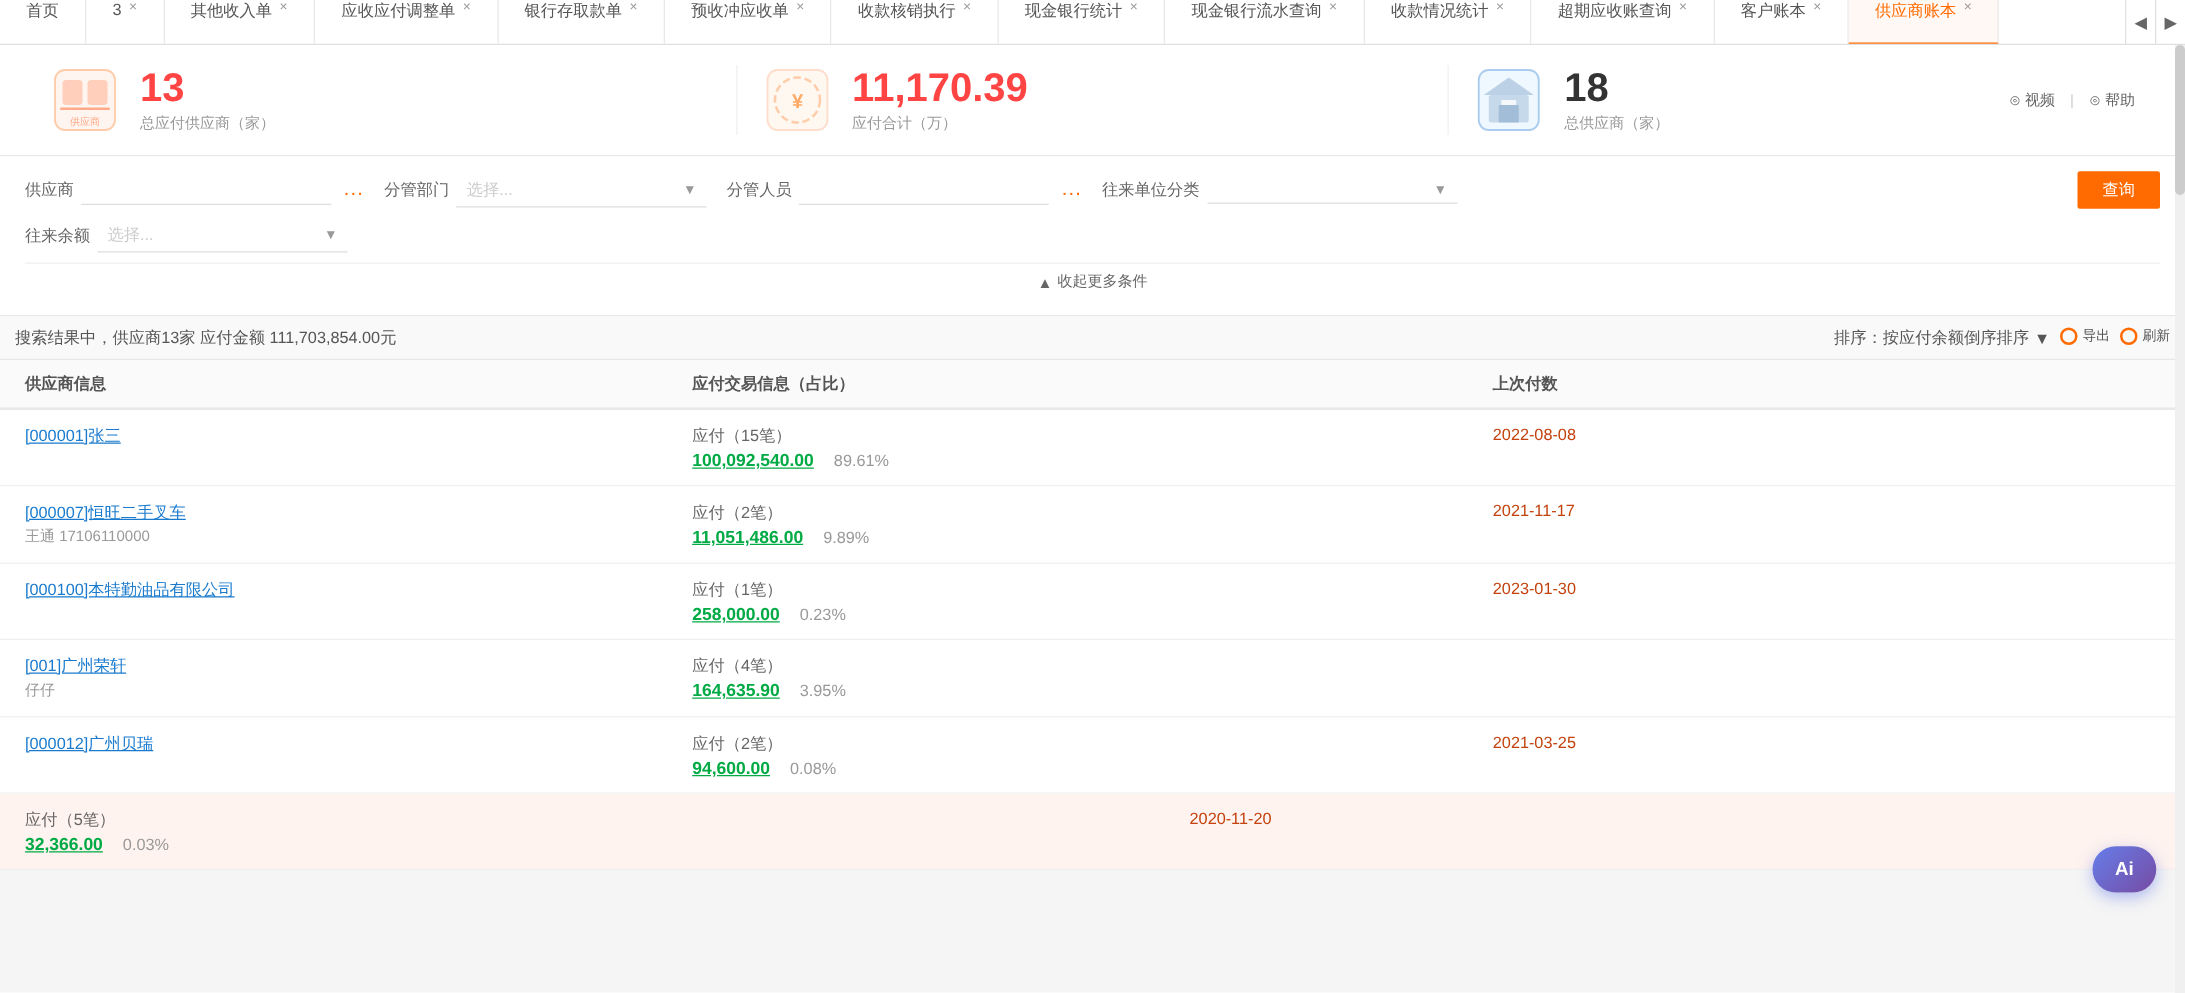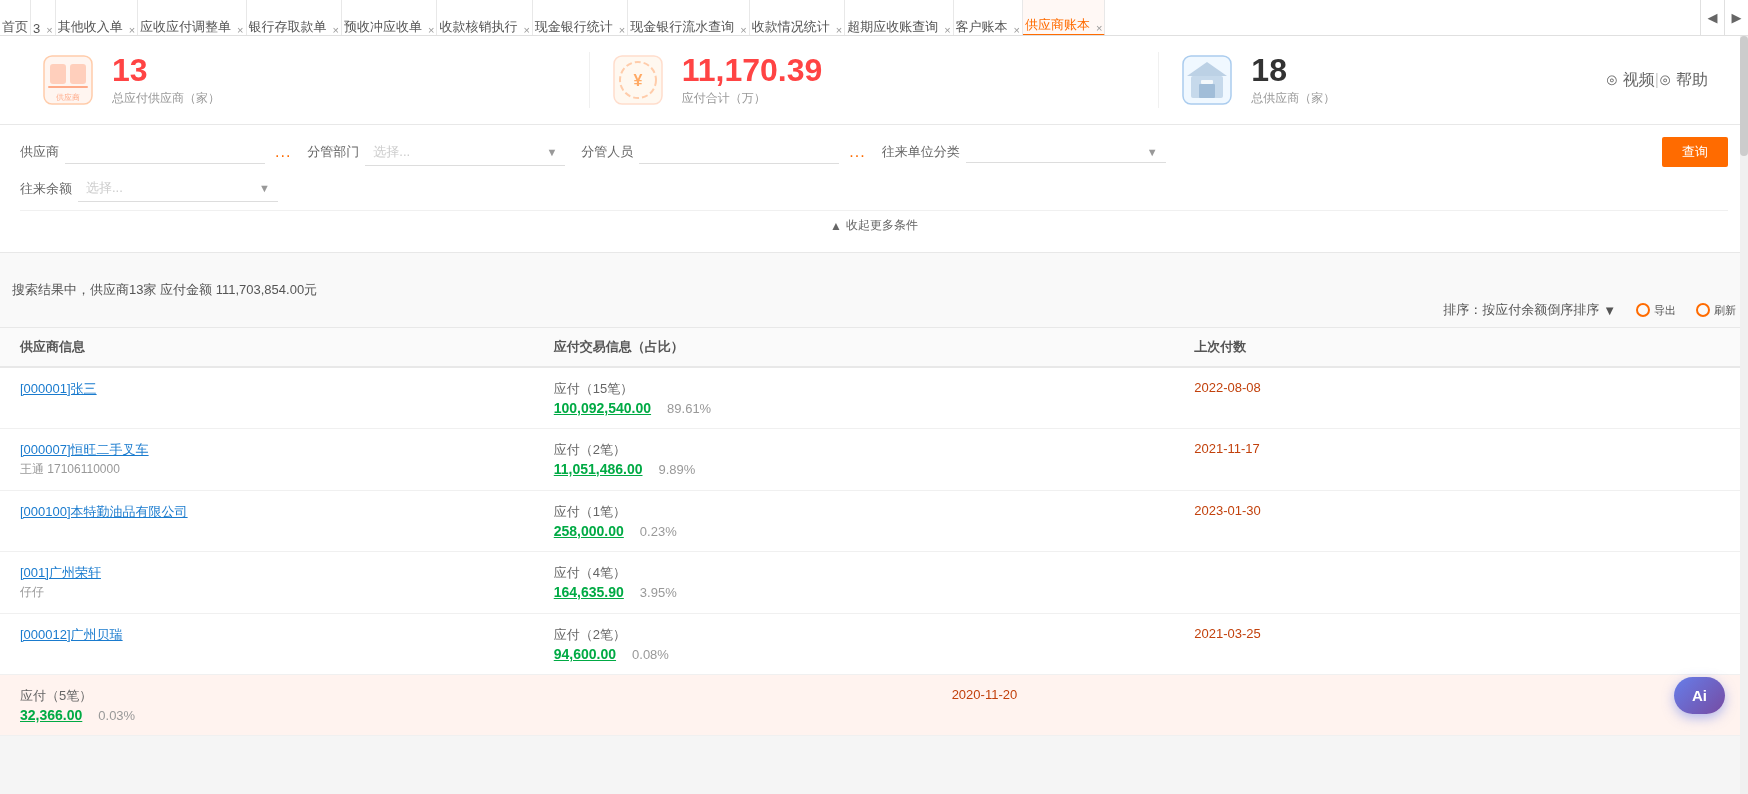--- a/index.html
+++ b/index.html
@@ -4,21 +4,21 @@
   <style>
     * { box-sizing: border-box; margin: 0; padding: 0; }
     body { font-family: 'Microsoft YaHei', Arial, sans-serif; font-size: 13px; background: #f5f5f5; color: #333; overflow-x: hidden; }
 
     
     .top-nav {
       display: flex; align-items: center; background: #fff; border-bottom: 1px solid #e0e0e0;
       height: 36px; padding: 0; overflow: hidden;
     }
     .nav-item {
-      display: flex; align-items: flex-end; padding: 0 2px; height: 36px; cursor: pointer;
+      display: flex; align-items: flex-start; padding: 0 21px; height: 36px; cursor: pointer;
       white-space: nowrap; font-size: 13px; border-right: 1px solid #e8e8e8; color: #555;
       flex-shrink: 0;
     }
     .nav-item.active { color: #ff6b00; border-bottom: 2px solid #ff6b00; background: #fff8f5; }
     .nav-item .close-x { margin-left: 6px; color: #999; font-size: 11px; cursor: pointer; }
     .nav-arrows { display: flex; align-items: center; margin-left: auto; }
     .nav-arrow { width: 24px; height: 36px; display: flex; align-items: center; justify-content: center; cursor: pointer; color: #666; border-left: 1px solid #e0e0e0; }
 
     
     .summary-bar {
@@ -31,21 +31,21 @@
     }
     .summary-card:last-child { border-right: none; }
     .summary-icon {
       width: 56px; height: 56px; margin-right: 16px; display: flex; align-items: center; justify-content: center;
       flex-shrink: 0;
     }
     .summary-icon svg { width: 52px; height: 52px; }
     .summary-text .value { font-size: 32px; font-weight: bold; color: #ff4444; line-height: 1; }
     .summary-text .label { font-size: 12px; color: #999; margin-top: 4px; }
     .summary-right {
-      margin-left: auto; display: flex; align-items: center; font-size: 16px; color: #666;
+      margin-left: auto; display: flex; align-items: center; gap: 12px; font-size: 12px; color: #666;
     }
     .summary-right span { cursor: pointer; }
 
     
     .filter-area {
       background: #fff; padding: 12px 20px; border-bottom: 1px solid #e8e8e8;
     }
     .filter-row { display: flex; align-items: center; gap: 16px; margin-bottom: 8px; flex-wrap: wrap; }
     .filter-row:last-child { margin-bottom: 0; }
     .filter-item { display: flex; align-items: center; gap: 6px; }
@@ -70,21 +70,21 @@
       display: flex; align-items: center; justify-content: center; gap: 4px;
       color: #666; font-size: 12px; cursor: pointer; padding: 6px 0;
       border-top: 1px solid #f0f0f0; margin-top: 4px;
     }
 
     
     .results-bar {
       display: flex; align-items: center; padding: 8px 12px; background: #f9f9f9;
       border-bottom: 1px solid #e8e8e8; font-size: 13px; color: #555;
     }
-    .results-bar .sort-area { margin-left: auto; display: flex; align-items: center; gap: 20px; margin-top: 40px; }
+    .results-bar .sort-area { margin-left: auto; display: flex; align-items: flex-start; gap: 8px; }
     .sort-select {
       display: flex; align-items: center; gap: 4px; cursor: pointer; color: #555; font-size: 13px;
     }
     .action-btn {
       display: flex; align-items: center; gap: 4px; cursor: pointer; color: #555; font-size: 11px;
     }
     .action-btn .icon-circle {
       width: 14px; height: 14px; border: 2px solid #ff6b00; border-radius: 50%; display: inline-block;
     }
 

